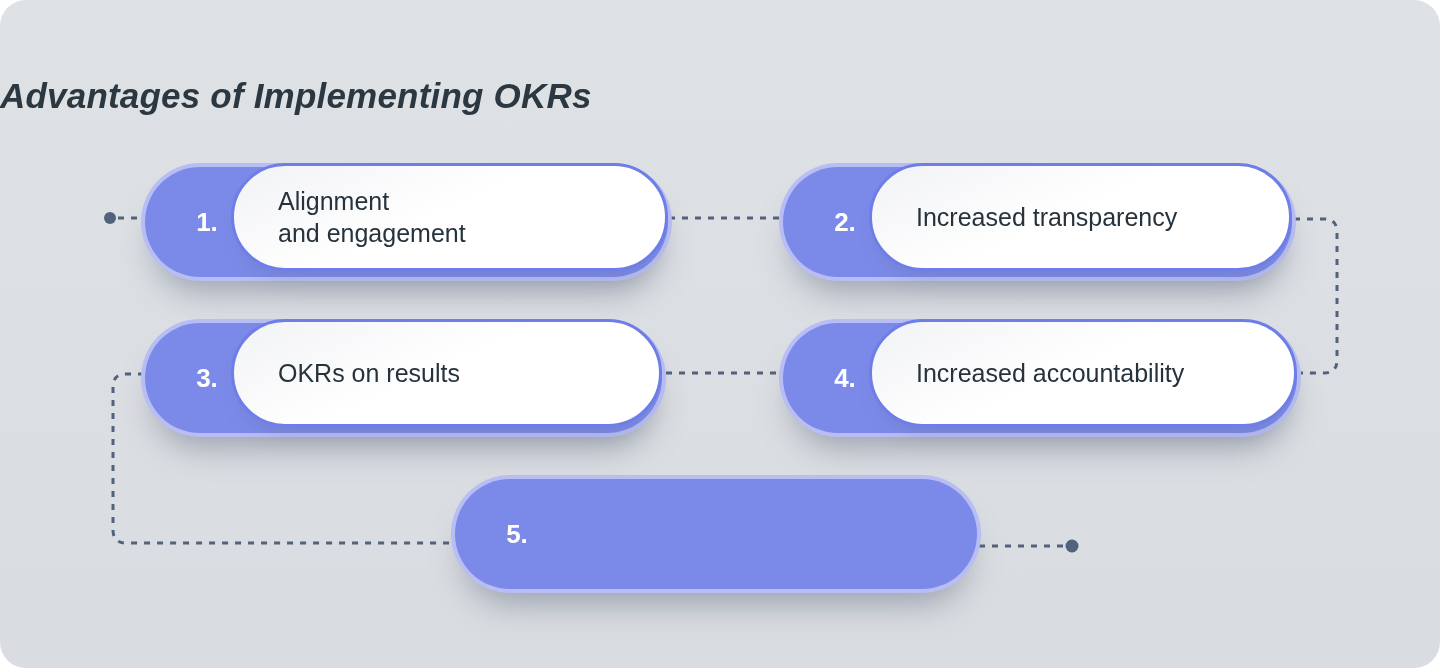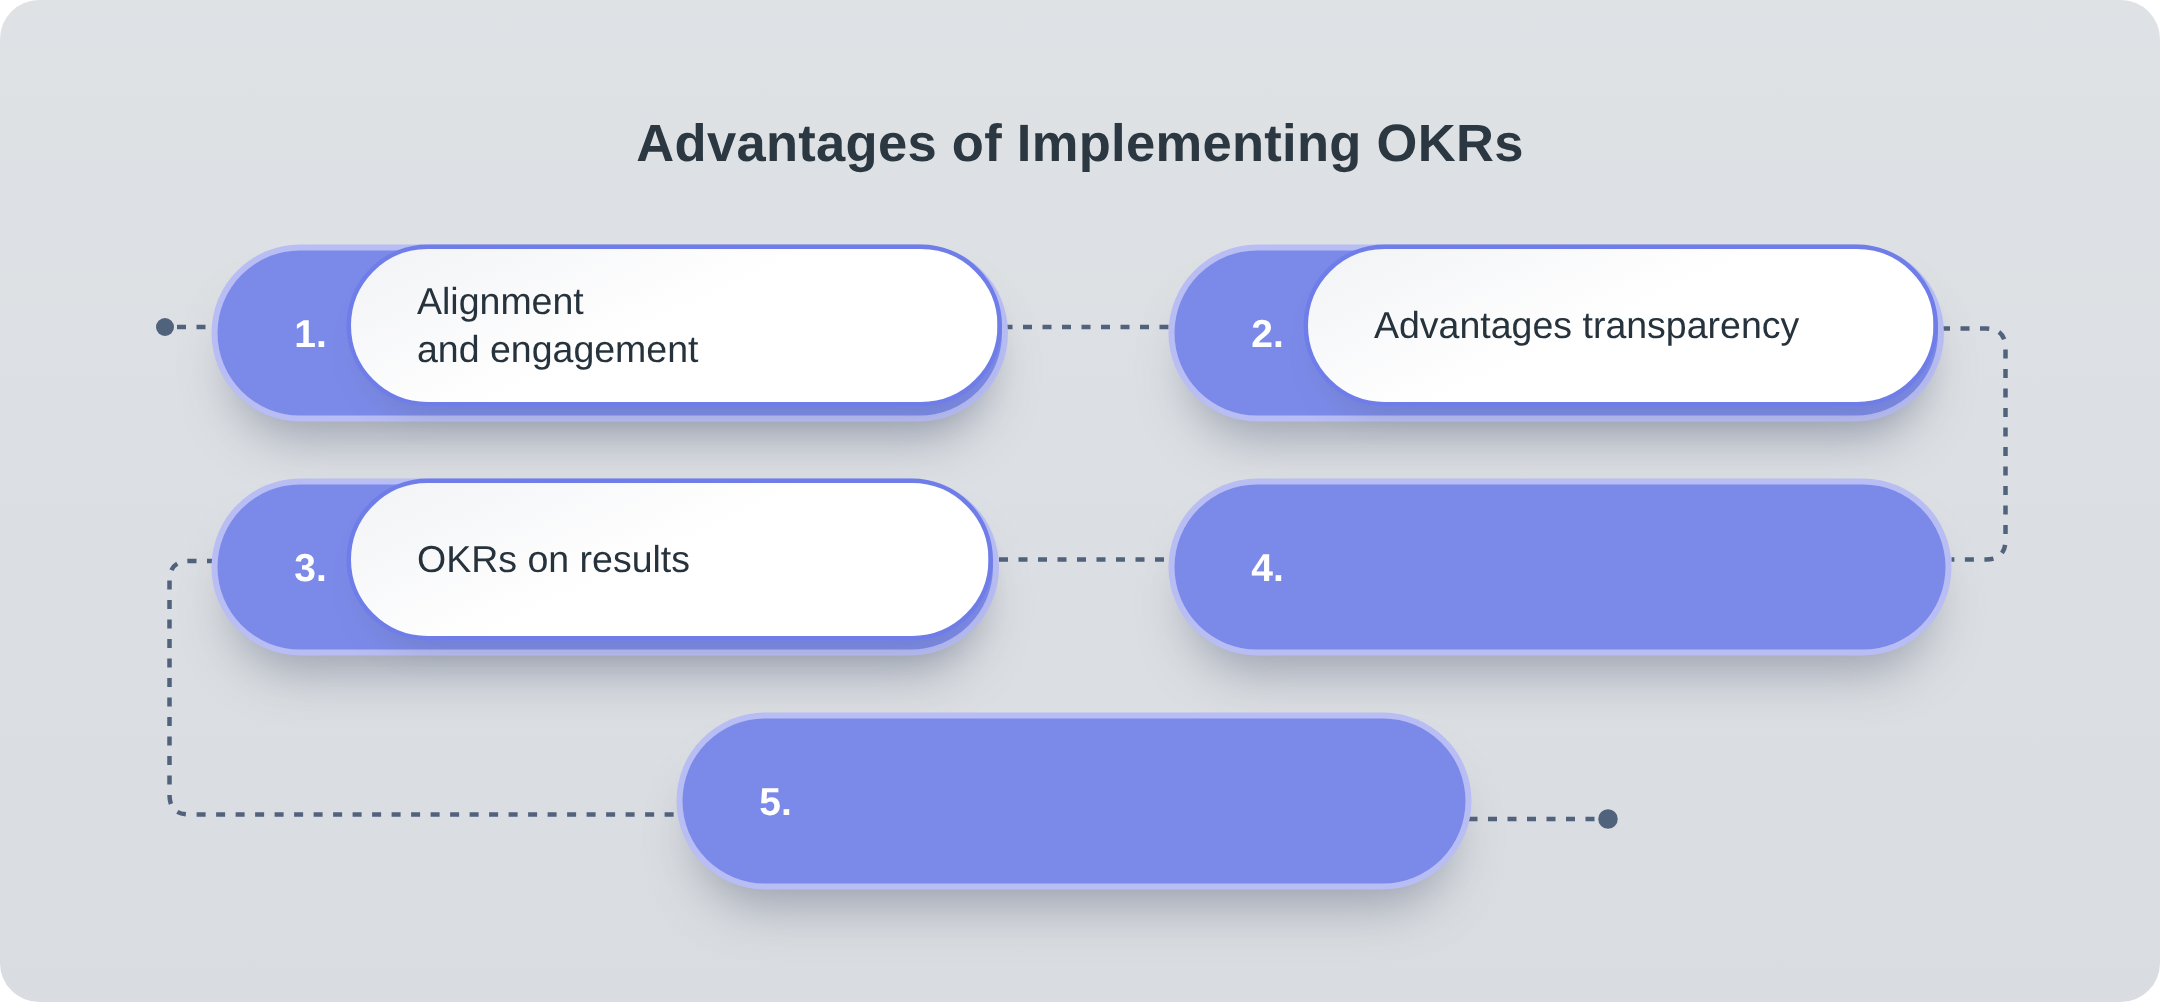--- a/index.html
+++ b/index.html
@@ -17,23 +17,24 @@
   html,body{background:#ffffff;font-family:"Liberation Sans","DejaVu Sans",sans-serif;}
   .canvas{
     position:relative;
     width:1440px;height:668px;
     background:linear-gradient(180deg,#dfe2e5 0%,var(--background) 45%,#d9dce0 100%);
     border-radius:26px;
     overflow:hidden;
   }
   .title{
     position:absolute;top:76px;left:0;width:100%;
-    text-align:center;
+    text-align:left;
     font-size:35px;font-weight:700;letter-spacing:.2px;
     color:var(--title-text);
+    font-style:italic;
   }
   .connectors{position:absolute;top:0;left:0;width:1440px;height:668px;}
   .connectors .dash{
     fill:none;
     stroke:var(--connector);
     stroke-width:3;
     stroke-dasharray:6 7;
   }
   .connectors .dot{fill:var(--connector);}
   .pill{position:absolute;height:110px;}
@@ -90,35 +91,38 @@
     <div class="pill-body">
       <span class="pill-label">Alignment
 and engagement</span>
     </div>
     <div class="pill-num">1.</div>
   </div>
 
   <div class="pill" style="left:783px;top:167px;width:509px;">
     <div class="pill-base"></div>
     <div class="pill-body">
-      <span class="pill-label">Advantages transparency</span>
+      <span class="pill-label">Increased transparency</span>
     </div>
     <div class="pill-num">2.</div>
   </div>
 
   <div class="pill" style="left:145px;top:323px;width:517px;">
     <div class="pill-base"></div>
     <div class="pill-body">
       <span class="pill-label">OKRs on results</span>
     </div>
     <div class="pill-num">3.</div>
   </div>
 
   <div class="pill" style="left:783px;top:323px;width:514px;">
     <div class="pill-base"></div>
+    <div class="pill-body">
+      <span class="pill-label">Increased accountability</span>
+    </div>
     <div class="pill-num">4.</div>
   </div>
 
   <div class="pill" style="left:455px;top:479px;width:522px;">
     <div class="pill-base"></div>
     <div class="pill-num">5.</div>
   </div>
 
 </div>
 

